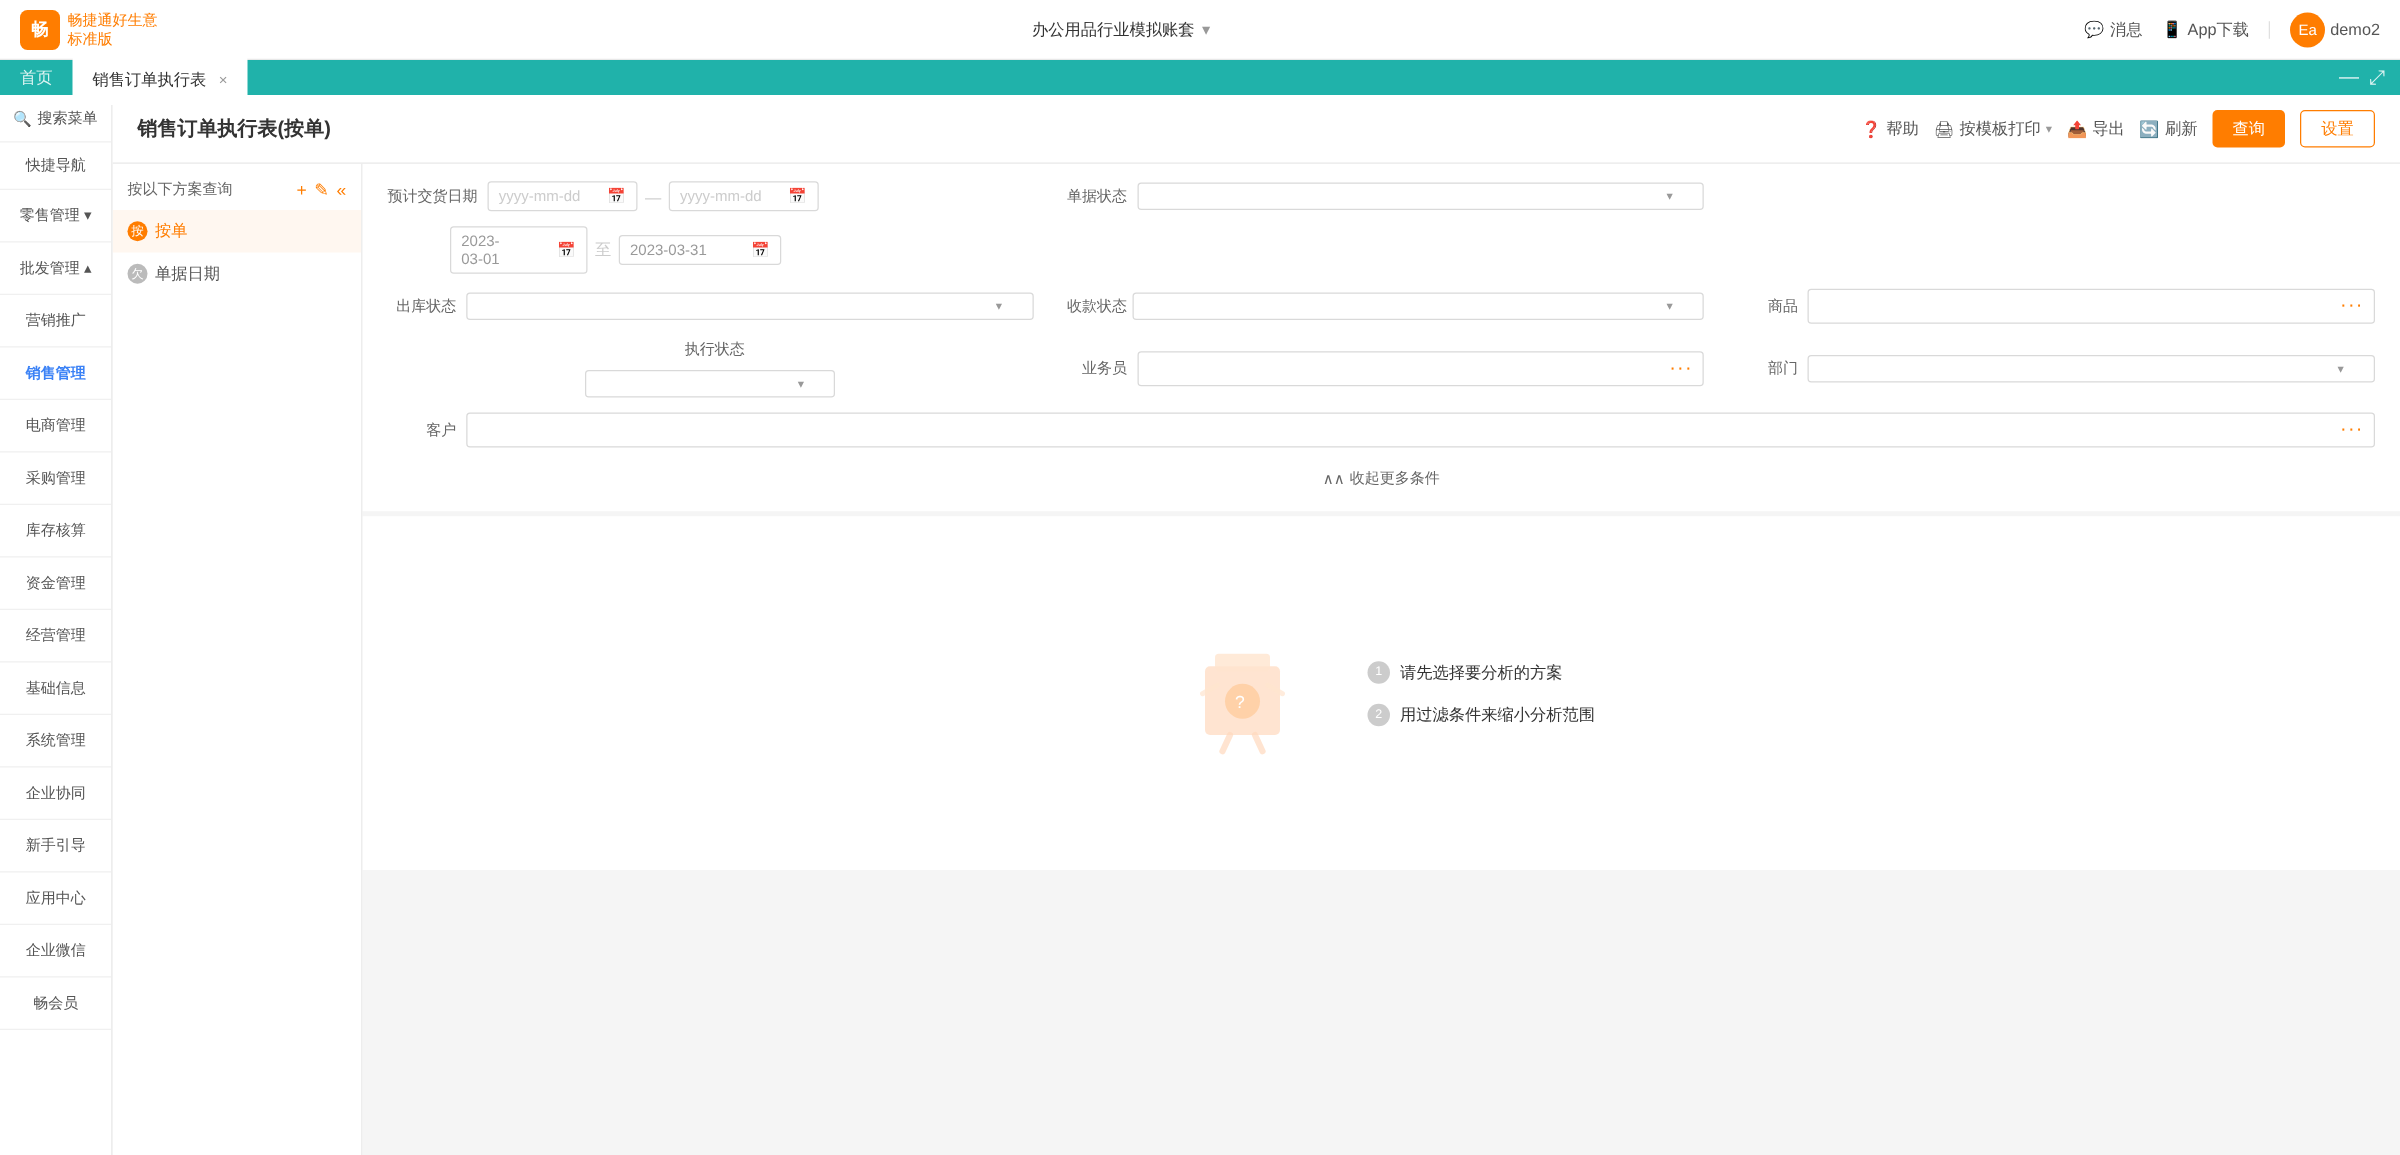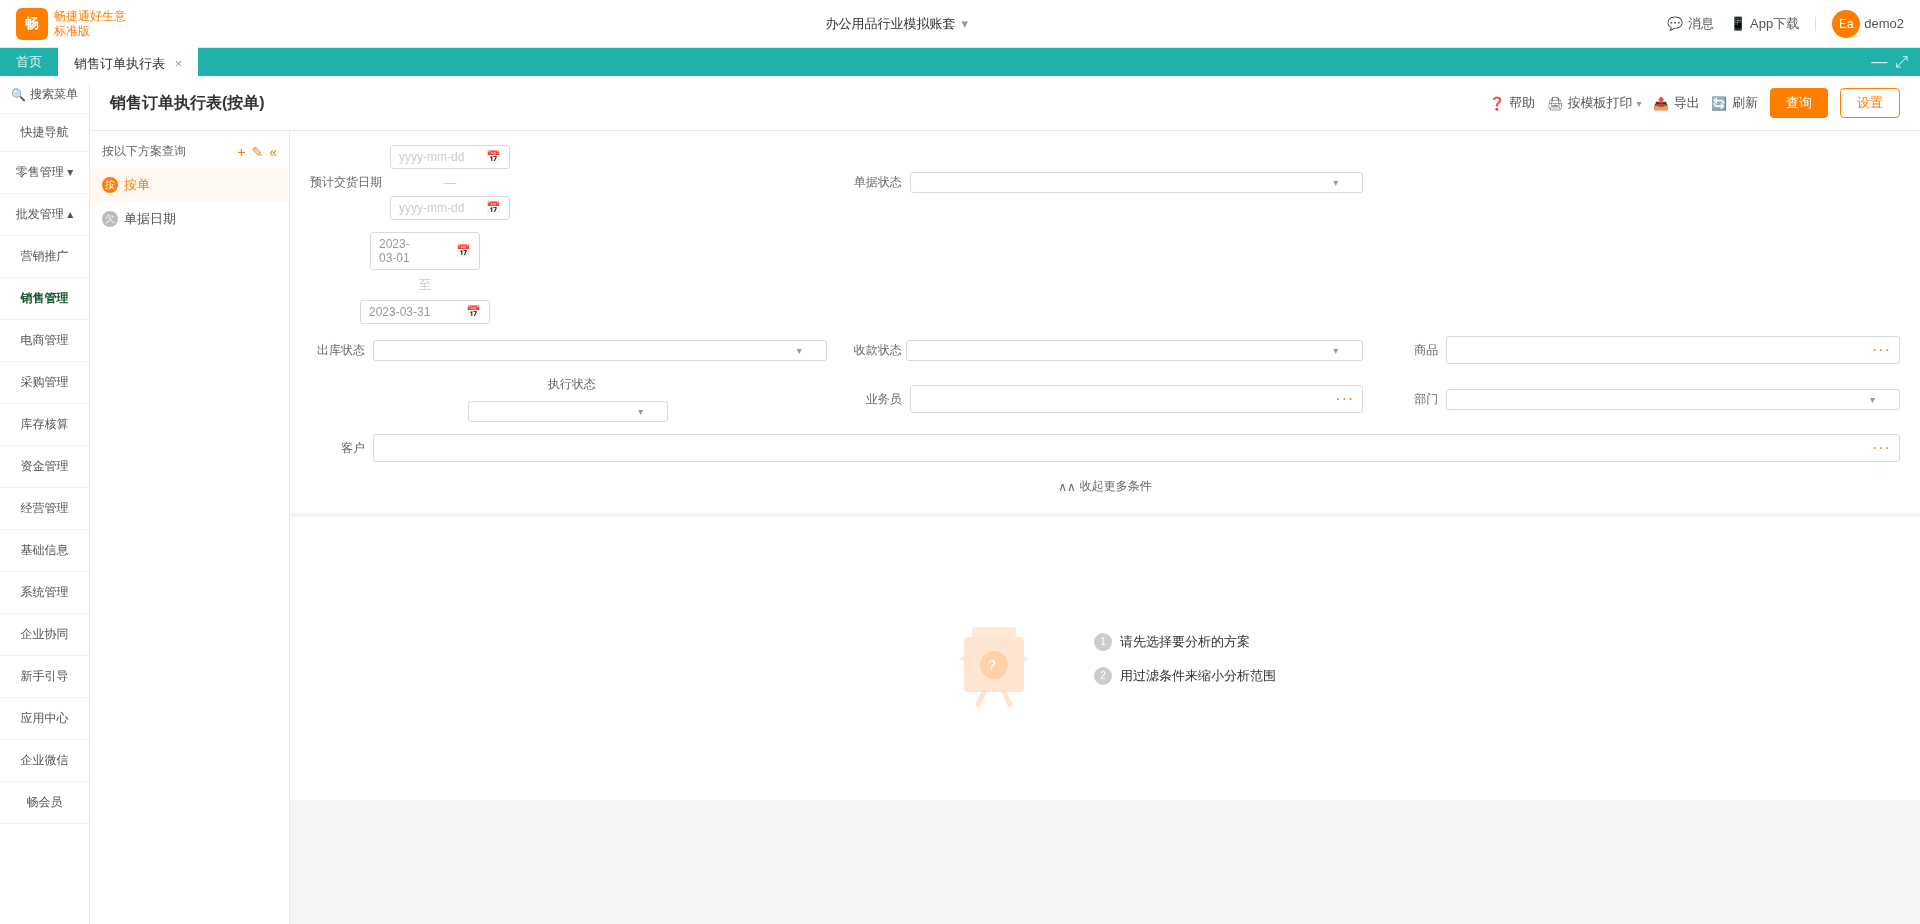--- a/index.html
+++ b/index.html
@@ -25,21 +25,21 @@
     .tab-close { color: #999; font-size: 12px; margin-left: 4px; }
     .tab-bar-actions { margin-left: auto; display: flex; align-items: center; gap: 8px; padding-right: 12px; }
     .tab-bar-action { color: rgba(255,255,255,0.85); cursor: pointer; font-size: 16px; }
 
     
     .main-layout { display: flex; flex: 1; overflow: hidden; }
 
     
     .sidebar { width: 90px; background: #fff; border-right: 1px solid #e8e8e8; overflow-y: auto; flex-shrink: 0; }
     .sidebar-item { padding: 12px 4px; text-align: center; cursor: pointer; font-size: 12px; color: #555; border-bottom: 1px solid #f0f0f0; }
-    .sidebar-item.active { color: #14532d; font-weight: bold; }
+    .sidebar-item.active { color: #3b82f6; font-weight: bold; }
     .sidebar-search { padding: 10px 8px; border-bottom: 1px solid #f0f0f0; display: flex; align-items: center; justify-content: center; gap: 4px; cursor: pointer; color: #555; font-size: 12px; }
     .sidebar-nav { padding: 10px 8px; border-bottom: 1px solid #f0f0f0; display: flex; align-items: center; justify-content: center; gap: 4px; cursor: pointer; color: #555; font-size: 12px; }
 
     
     .content { flex: 1; overflow: hidden; display: flex; flex-direction: column; }
 
     
     .page-header { background: #fff; padding: 12px 20px; border-bottom: 1px solid #e8e8e8; display: flex; align-items: center; justify-content: space-between; flex-shrink: 0; }
     .page-title { font-size: 16px; font-weight: bold; color: #333; }
     .page-actions { display: flex; align-items: center; gap: 12px; font-size: 13px; color: #555; }
@@ -57,21 +57,21 @@
     .scheme-item { padding: 8px 12px; cursor: pointer; display: flex; align-items: center; gap: 6px; color: #555; font-size: 13px; }
     .scheme-item.active { color: #ff7d00; background: #fff7f0; }
     .scheme-icon { width: 16px; height: 16px; border-radius: 50%; background: #ff7d00; display: flex; align-items: center; justify-content: center; color: #fff; font-size: 10px; }
     .scheme-icon-grey { width: 16px; height: 16px; border-radius: 50%; background: #bbb; display: flex; align-items: center; justify-content: center; color: #fff; font-size: 10px; }
 
     
     .right-content { flex: 1; overflow-y: auto; background: #f5f5f5; }
     .date-shortcut { padding: 2px 8px; border-radius: 3px; cursor: pointer; font-size: 12px; color: #555; border: 1px solid transparent; }
     .date-shortcut.active { background: #ff7d00; color: #fff; border-color: #ff7d00; border-radius: 10px; }
     .date-input { border: 1px solid #d9d9d9; border-radius: 3px; padding: 4px 8px; font-size: 12px; color: #999; width: 120px; display: flex; align-items: center; justify-content: space-between; }
-    .date-range { display: flex; align-items: center; gap: 6px; flex-direction: column; }
+    .date-range { display: flex; align-items: center; gap: 6px; }
     .date-sep { color: #ccc; }
     .filter-select { border: 1px solid #d9d9d9; border-radius: 3px; padding: 4px 24px 4px 8px; font-size: 12px; color: #ccc; min-width: 200px; flex: 1; max-width: 340px; display: flex; align-items: center; justify-content: space-between; position: relative; cursor: pointer; }
     .filter-select-arrow { color: #999; font-size: 10px; }
     .filter-dots { color: #ff7d00; cursor: pointer; font-size: 16px; letter-spacing: 1px; }
     .collapse-btn { color: #666; font-size: 12px; cursor: pointer; display: flex; align-items: center; gap: 4px; justify-content: center; }
     .empty-steps { list-style: none; padding: 0; }
     .empty-steps li { padding: 4px 0; display: flex; align-items: center; gap: 8px; }
     .step-num { width: 18px; height: 18px; border-radius: 50%; background: #ccc; color: #fff; display: flex; align-items: center; justify-content: center; font-size: 10px; flex-shrink: 0; }
 
     .header-divider { width: 1px; height: 14px; background: #e0e0e0; }

